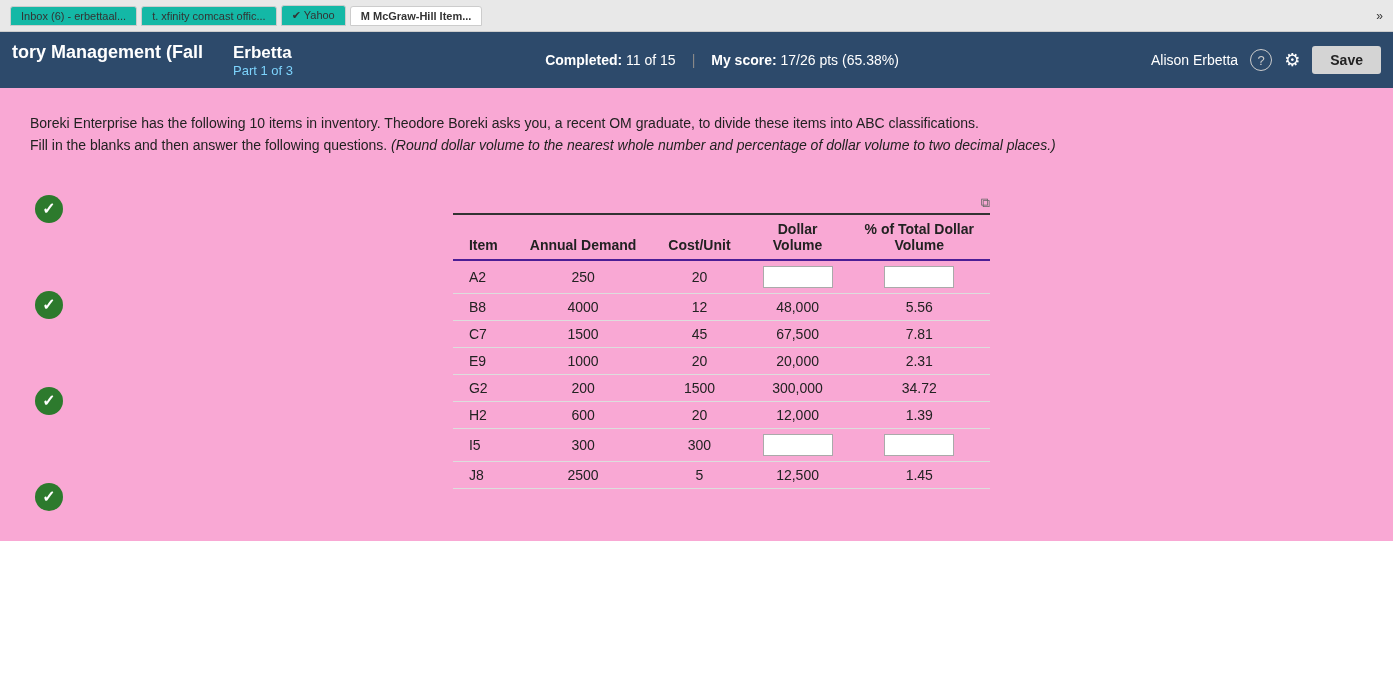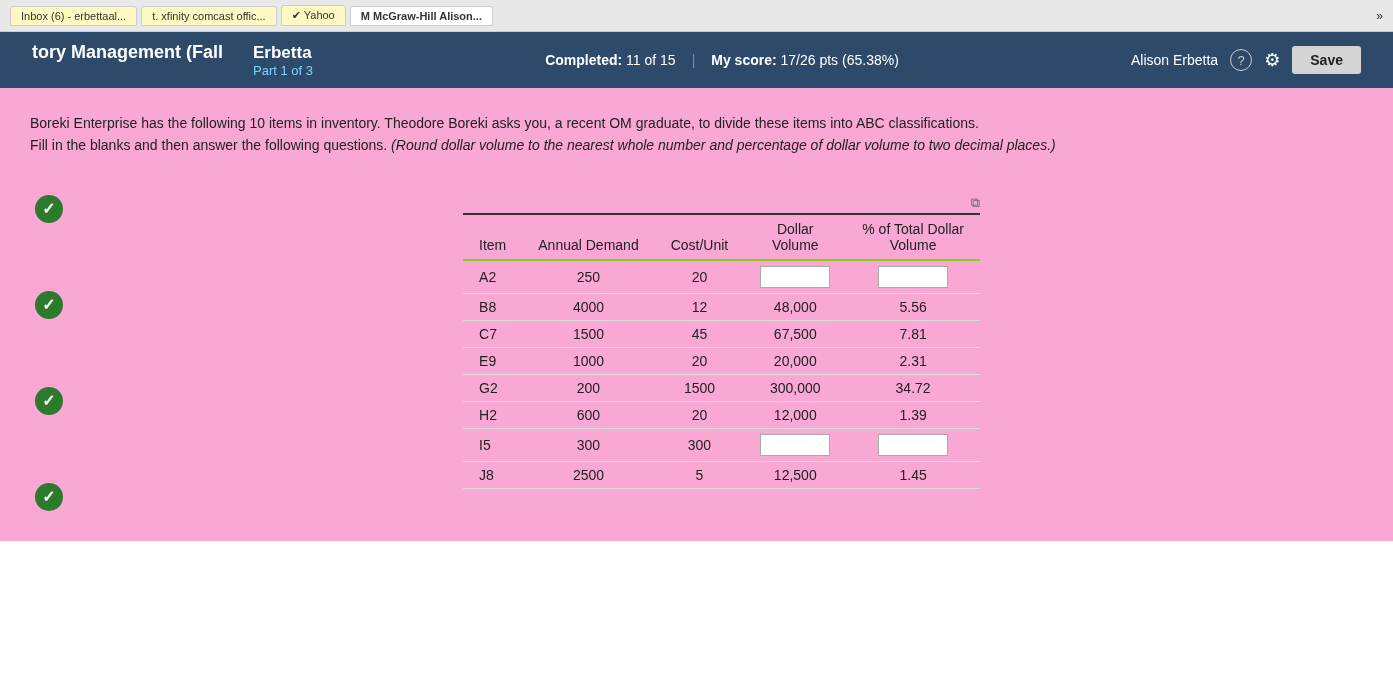--- a/index.html
+++ b/index.html
@@ -17,21 +17,21 @@
       height: 32px;
       display: flex;
       align-items: center;
       padding: 0 10px;
       gap: 12px;
       border-bottom: 1px solid #ccc;
       font-size: 12px;
       color: #333;
     }
     .browser-bar .tab {
-      background: #fef9c3;
+      background: #14b8a6;
       border: 1px solid #ccc;
       border-radius: 3px 3px 0 0;
       padding: 3px 10px;
       font-size: 11px;
     }
     .browser-bar .tab.active {
       background: #fff;
       font-weight: bold;
     }
     .browser-bar .tabs-area {
@@ -45,21 +45,21 @@
       background: #fff;
       min-height: 664px;
     }
 
     
     .top-header {
       background: #2d4a6b;
       height: 56px;
       display: flex;
       align-items: center;
-      padding: 0 32px;
+      padding: 0 12px;
       justify-content: space-between;
     }
     .top-header .left-section {
       display: flex;
       align-items: baseline;
       gap: 30px;
     }
     .top-header .course-title {
       color: #fff;
       font-size: 18px;
@@ -176,22 +176,22 @@
       margin-top: 10px;
     }
     .inventory-table {
       border-collapse: collapse;
       font-size: 14px;
       color: #222;
     }
     .inventory-table th {
       text-align: center;
       padding: 6px 16px;
-      border-bottom: 2px solid #84cc16;
-      font-weight: normal;
+      border-bottom: 2px solid #4c1d95;
+      font-weight: bold;
       vertical-align: bottom;
     }
     .inventory-table th.item-col {
       text-align: left;
     }
     .inventory-table td {
       text-align: center;
       padding: 5px 16px;
       border-bottom: 1px solid #ddd;
     }
@@ -213,21 +213,21 @@
     }
   </style>
 </head>
 <body>
 
 <div class="browser-bar">
   <div class="tabs-area">
     <div class="tab">Inbox (6) - erbettaal...</div>
     <div class="tab">t. xfinity comcast offic...</div>
     <div class="tab">✔ Yahoo</div>
-    <div class="tab active">M McGraw-Hill Alison...</div>
+    <div class="tab active">M McGraw-Hill Item...</div>
   </div>
   <span style="margin-left:auto;">»</span>
 </div>
 
 <div class="page-wrapper">
 
   <div class="top-header">
     <div class="left-section">
       <div class="course-title">tory Management (Fall</div>
       <div class="question-section">

